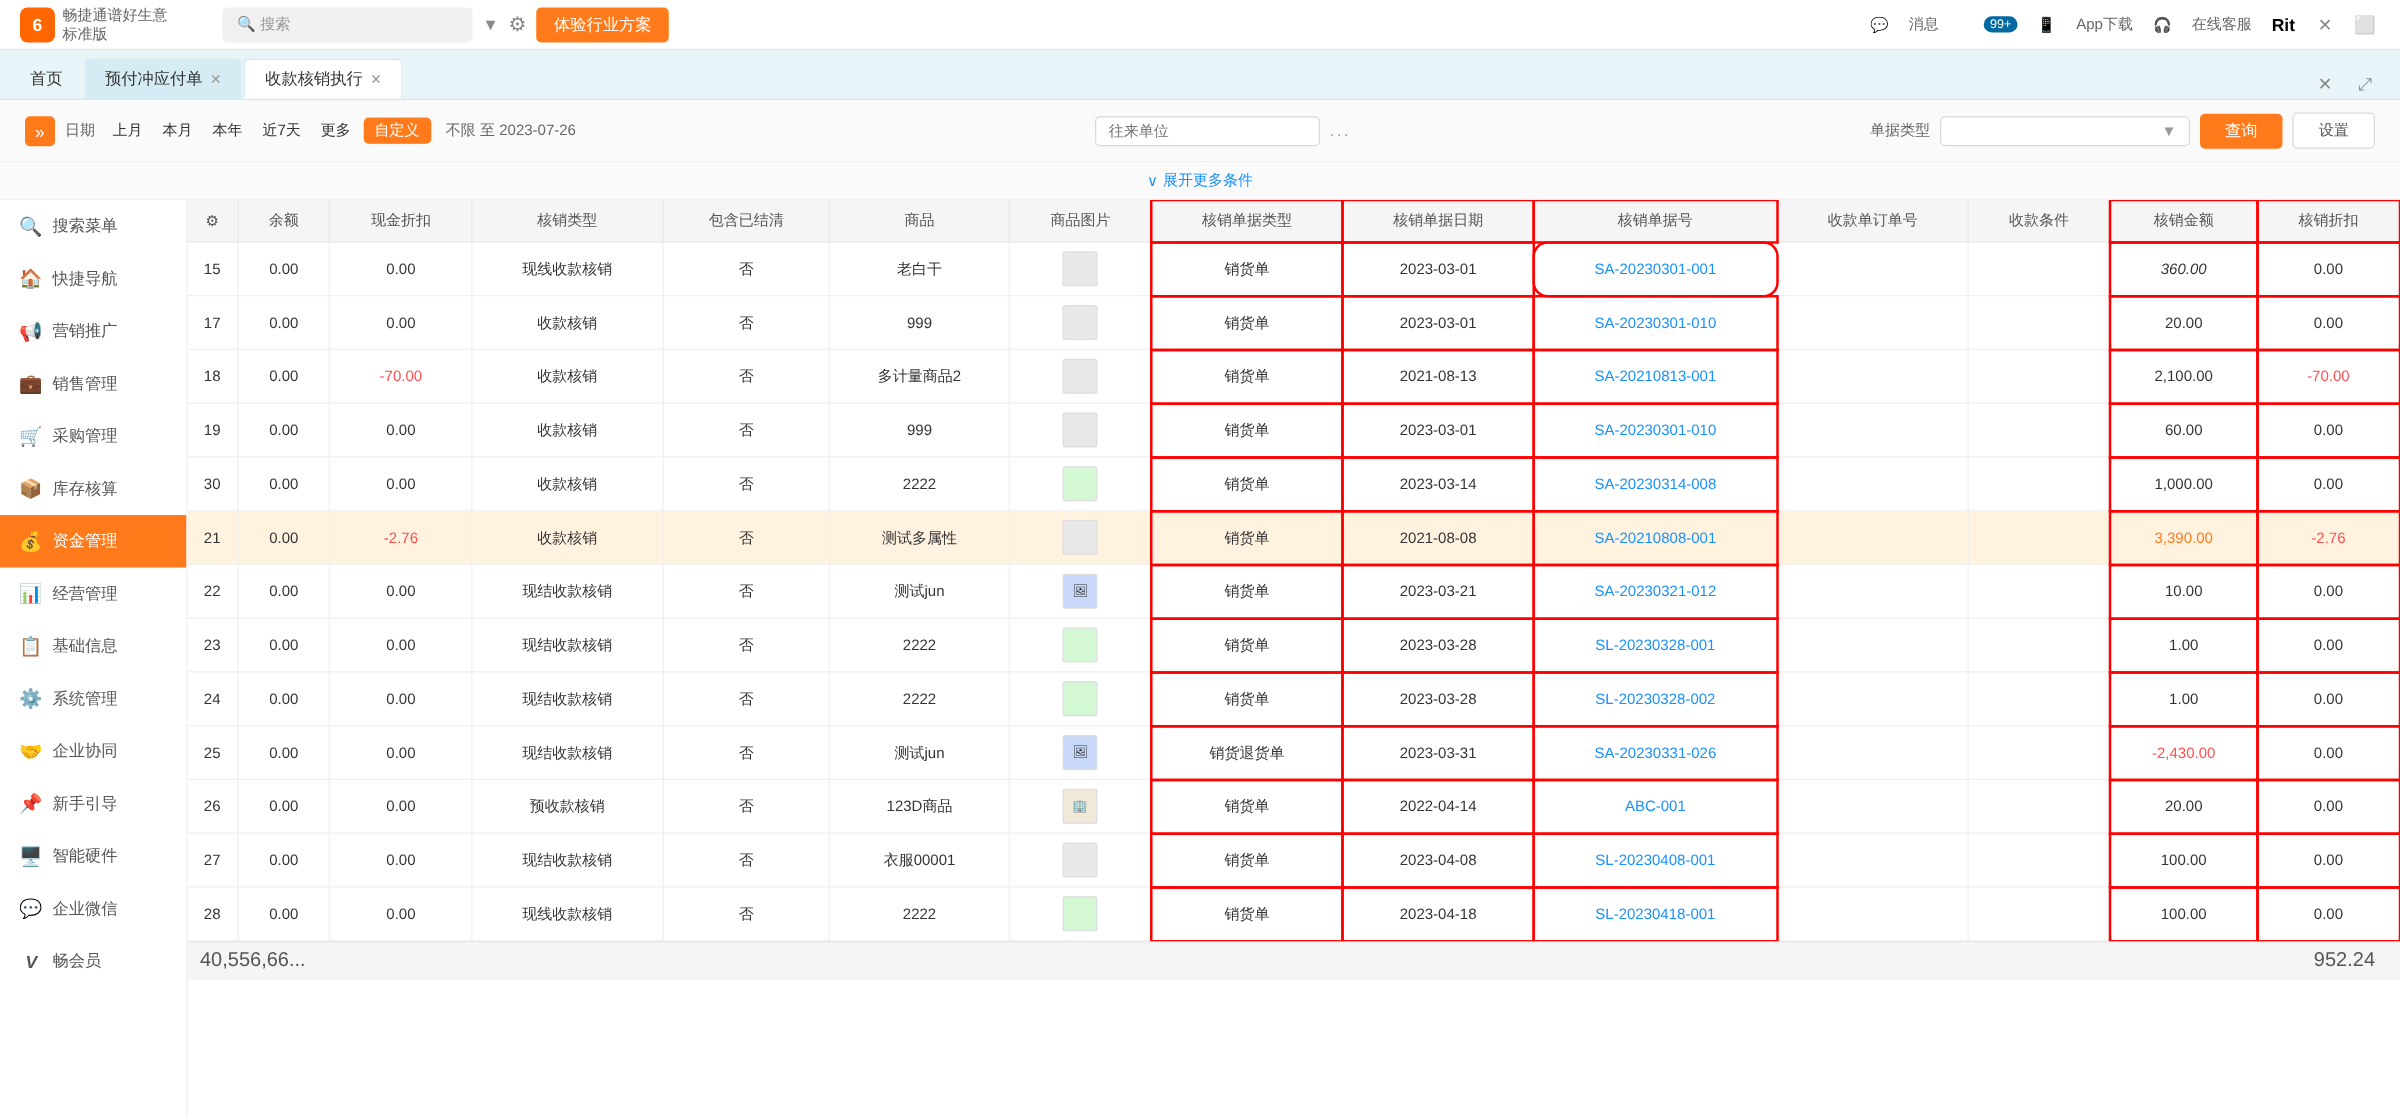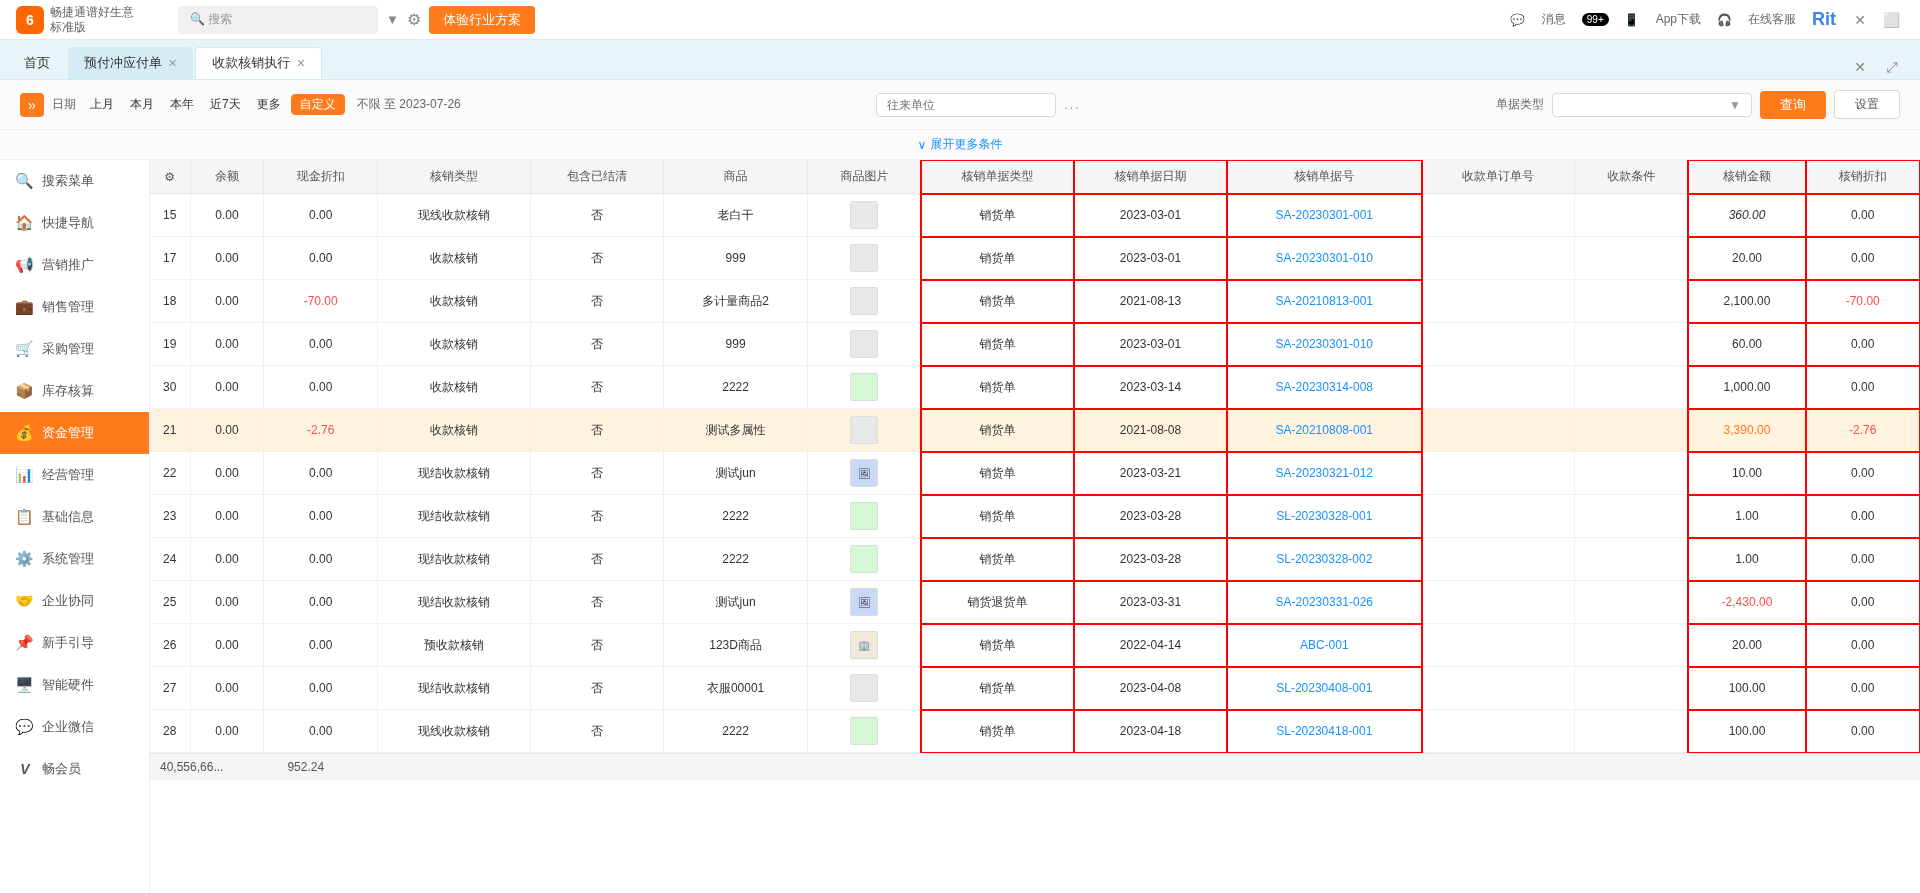--- a/index.html
+++ b/index.html
@@ -7,21 +7,21 @@
 
     
     .top-bar { height: 40px; background: #fff; border-bottom: 1px solid #e8e8e8; display: flex; align-items: center; padding: 0 16px; gap: 12px; }
     .logo-area { display: flex; align-items: center; gap: 6px; width: 150px; }
     .logo-icon { width: 28px; height: 28px; background: #f60; border-radius: 6px; display: flex; align-items: center; justify-content: center; color: #fff; font-weight: bold; font-size: 14px; }
     .logo-text { font-size: 12px; color: #666; line-height: 1.2; }
     .top-bar-center { flex: 1; display: flex; align-items: center; gap: 8px; }
     .top-search-box { background: #f0f0f0; border-radius: 4px; padding: 4px 12px; color: #999; font-size: 12px; width: 200px; height: 28px; display: flex; align-items: center; }
     .industry-btn { background: #ff7a1a; color: #fff; border: none; border-radius: 4px; padding: 5px 14px; font-size: 13px; cursor: pointer; }
     .top-bar-right { display: flex; align-items: center; gap: 16px; font-size: 12px; color: #666; }
-    .badge { background: #000000; color: #fff; border-radius: 10px; padding: 1px 5px; font-size: 10px; }
+    .badge { background: #0369a1; color: #fff; border-radius: 10px; padding: 1px 5px; font-size: 10px; margin-left: 20px; }
     .gear-icon { font-size: 16px; cursor: pointer; color: #888; }
 
     
     .tab-bar { height: 40px; background: #e8f4f8; display: flex; align-items: flex-end; padding: 0 8px; border-bottom: 1px solid #d0e8f0; }
     .tab { height: 32px; padding: 0 16px; display: flex; align-items: center; gap: 6px; cursor: pointer; font-size: 13px; border-radius: 4px 4px 0 0; background: #d5ecf5; color: #333; margin-right: 2px; }
     .tab.active { background: #fff; color: #333; border: 1px solid #d0e8f0; border-bottom: 1px solid #fff; }
     .tab-close { font-size: 11px; color: #999; cursor: pointer; }
     .tab-home { background: transparent; color: #333; }
 
     
@@ -58,21 +58,21 @@
 
     table { width: 100%; border-collapse: collapse; font-size: 12px; }
     thead tr { background: #f5f5f5; }
     th { padding: 8px 10px; text-align: center; font-weight: 500; color: #555; border-bottom: 1px solid #e8e8e8; border-right: 1px solid #e8e8e8; white-space: nowrap; }
     td { padding: 7px 10px; text-align: center; border-bottom: 1px solid #f0f0f0; border-right: 1px solid #f0f0f0; color: #333; white-space: nowrap; }
     tr.highlighted td { background: #fff3e0; }
     .td-link { color: #1890ff; text-decoration: none; cursor: pointer; }
     .td-red { color: #ff4d4f; }
     .td-orange { color: #ff7a1a; }
 
-    .table-footer { background: #f5f5f5; padding: 6px 10px; display: flex; gap: 64px; justify-content: flex-start; padding-right: 20px; border-top: 1px solid #e8e8e8; font-size: 12px; color: #555; font-weight: 500; }
+    .table-footer { background: #f5f5f5; padding: 6px 10px; display: flex; gap: 64px; justify-content: space-between; padding-right: 20px; border-top: 1px solid #e8e8e8; font-size: 16px; color: #555; font-weight: 500; }
 
     
     .scroll-area { overflow-x: auto; }
 
     
     .window-controls { display: flex; align-items: center; gap: 8px; margin-left: auto; }
     .win-btn { width: 24px; height: 24px; display: flex; align-items: center; justify-content: center; cursor: pointer; color: #888; font-size: 14px; }
   </style>
 </head>
 <body>
@@ -92,21 +92,21 @@
     <button class="industry-btn">体验行业方案</button>
   </div>
   <div class="top-bar-right">
     <span>💬</span>
     <span>消息</span>
     <span class="badge">99+</span>
     <span>📱</span>
     <span>App下载</span>
     <span>🎧</span>
     <span>在线客服</span>
-    <span style="font-weight:bold; color:#3b82f6; font-size:18px">Rit</span>
+    <span style="font-weight:bold; color:#000000; font-size:14px">Rit</span>
   </div>
   <div class="window-controls">
     <span class="win-btn">✕</span>
     <span class="win-btn">⬜</span>
   </div>
 </div>
 
 <div class="tab-bar">
   <div class="tab tab-home">
     <span>首页</span>
@@ -251,21 +251,21 @@
                 <td>0.00</td>
                 <td>0.00</td>
                 <td>现线收款核销</td>
                 <td>否</td>
                 <td>老白干</td>
                 <td>
                   <div style="width: 28px; height: 28px; margin: 0px auto; border-radius: 2px; border: 1px solid rgb(221, 221, 221); display: flex; align-items: center; justify-content: center; font-size: 10px; background: rgb(232, 232, 232);"></div>
                 </td>
                 <td style="outline: red solid 2px; outline-offset: -1px;">销货单</td>
                 <td style="outline: red solid 2px; outline-offset: -1px;">2023-03-01</td>
-                <td style="outline: red solid 2px; outline-offset: -1px;"><a class="td-link">SA-20230301-001</a></td>
+                <td style="outline: red solid 2px; outline-offset: -1px; border-radius: 11px;"><a class="td-link">SA-20230301-001</a></td>
                 <td></td>
                 <td></td>
                 <td style="outline: red solid 2px; outline-offset: -1px; font-style: italic;">360.00</td>
                 <td style="outline: red solid 2px; outline-offset: -1px;">0.00</td>
               </tr>
               <tr>
                 <td>17</td>
                 <td>0.00</td>
                 <td>0.00</td>
                 <td>收款核销</td>

